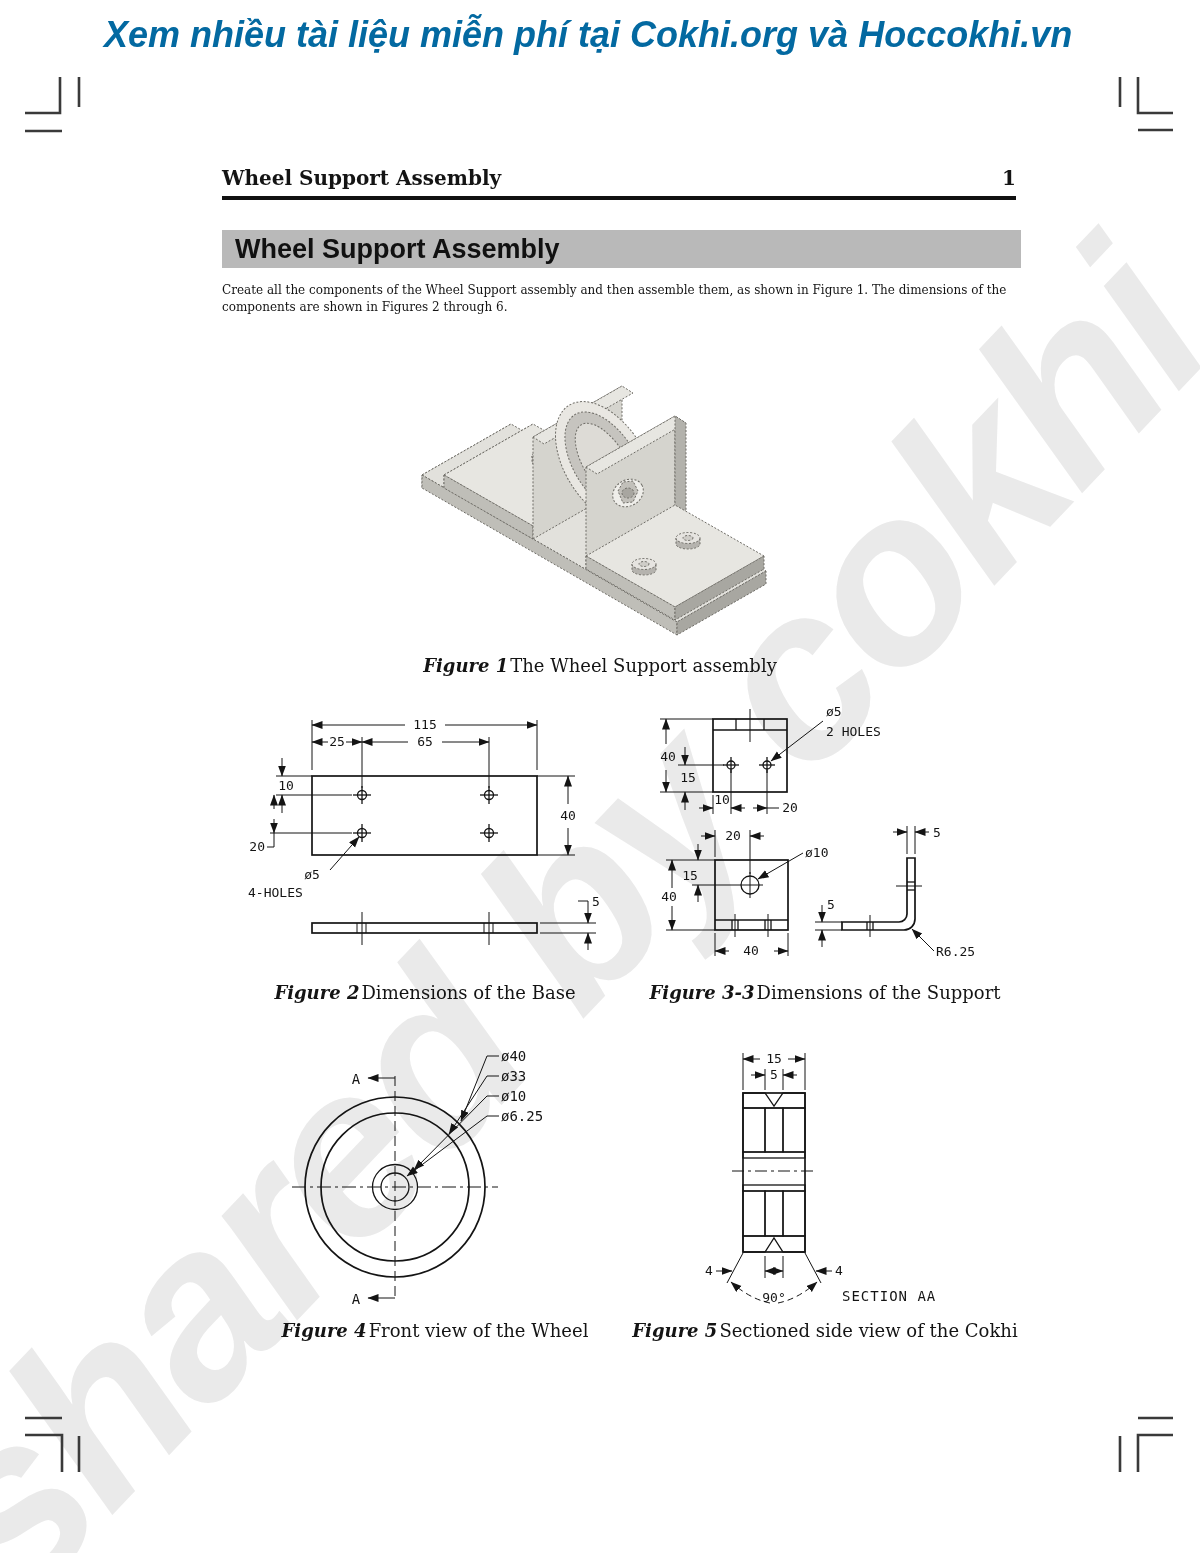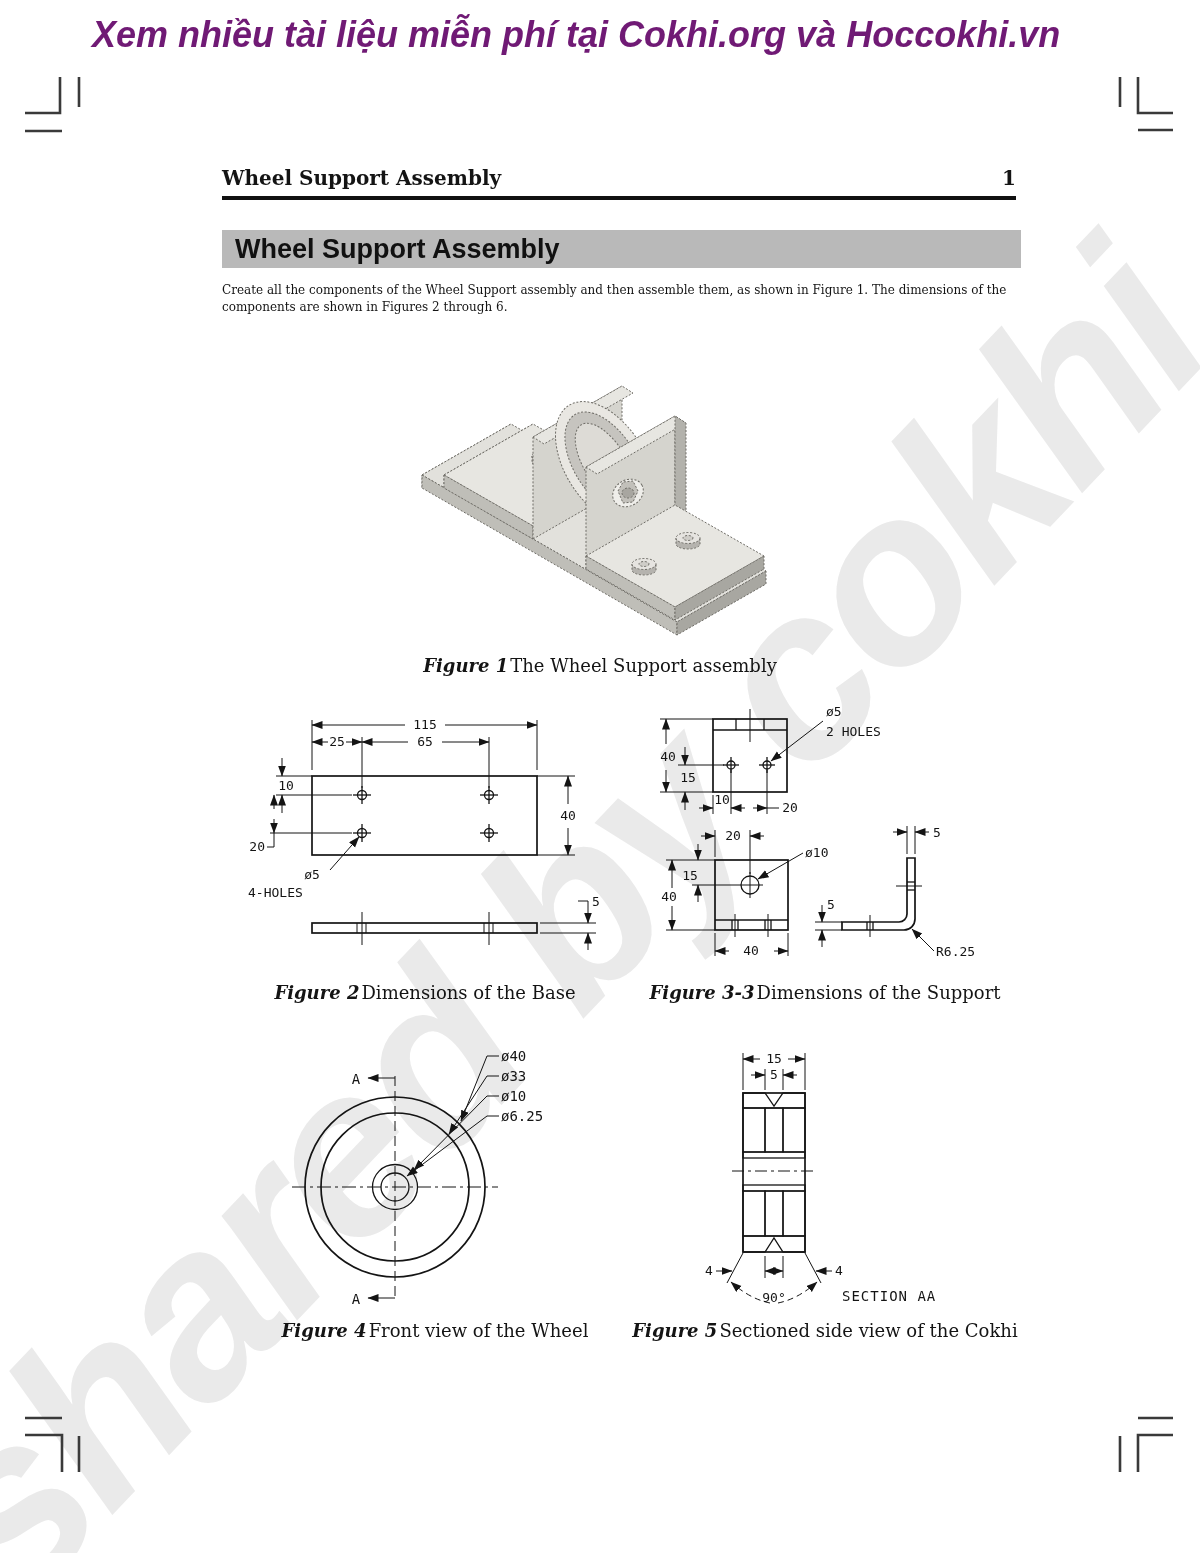--- a/index.html
+++ b/index.html
@@ -4,23 +4,23 @@
 <style>
   html,body{margin:0;padding:0;background:#fff;}
   .page{position:relative;width:1200px;height:1553px;background:#fff;overflow:hidden;
         font-family:"DejaVu Serif",serif;color:#141414;}
   .wm{position:absolute;left:-350px;top:690px;width:2000px;z-index:0;
       transform:rotate(-46.5deg);transform-origin:center;
       font-family:"Liberation Sans",sans-serif;font-style:italic;font-weight:bold;
       font-size:240px;letter-spacing:-6px;color:#d9d9d9;opacity:.55;
       text-align:center;white-space:nowrap;pointer-events:none;}
   .layer{position:absolute;z-index:1;}
-  .banner{left:92px;top:14px;width:1060px;
+  .banner{left:104px;top:14px;width:1060px;
       font-family:"Liberation Sans",sans-serif;font-style:italic;font-weight:bold;
-      font-size:36px;color:#701a75;white-space:nowrap;}
+      font-size:36px;color:#0369a1;white-space:nowrap;}
   .runhead{left:222px;top:166px;width:794px;display:flex;justify-content:space-between;
       align-items:flex-end;border-bottom:4px solid #111;padding-bottom:6px;
       font-weight:bold;font-size:20px;}
   .titlebar{left:222px;top:230px;width:786px;height:38px;background:#b9b9b9;
       font-family:"Liberation Sans",sans-serif;font-weight:bold;font-size:27px;
       line-height:38px;padding-left:13px;color:#111;}
   .intro{left:222px;top:282px;width:798px;font-size:12px;line-height:1.42;}
   .caption{display:flex;justify-content:center;gap:2px;font-size:18px;}
   .cap-label{font-weight:bold;font-style:italic;}
   .cap-text{}

